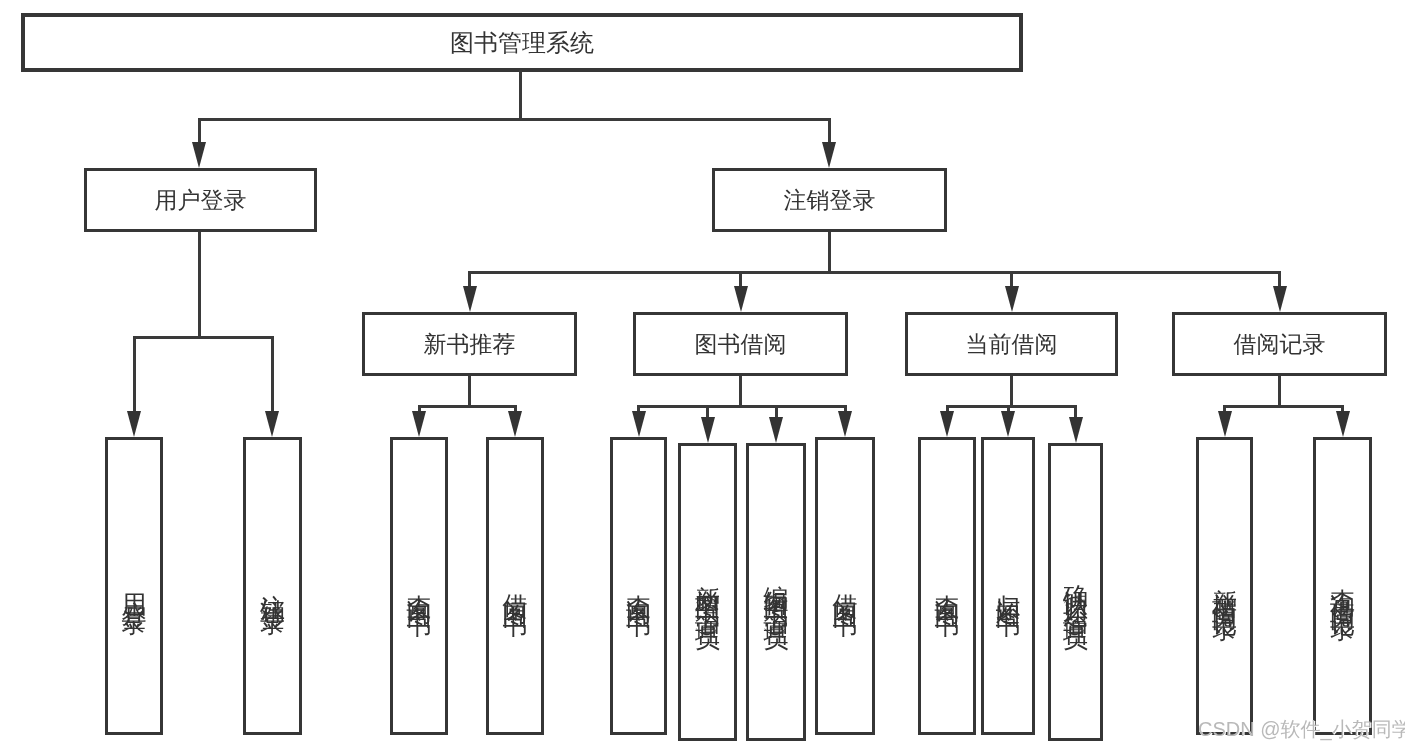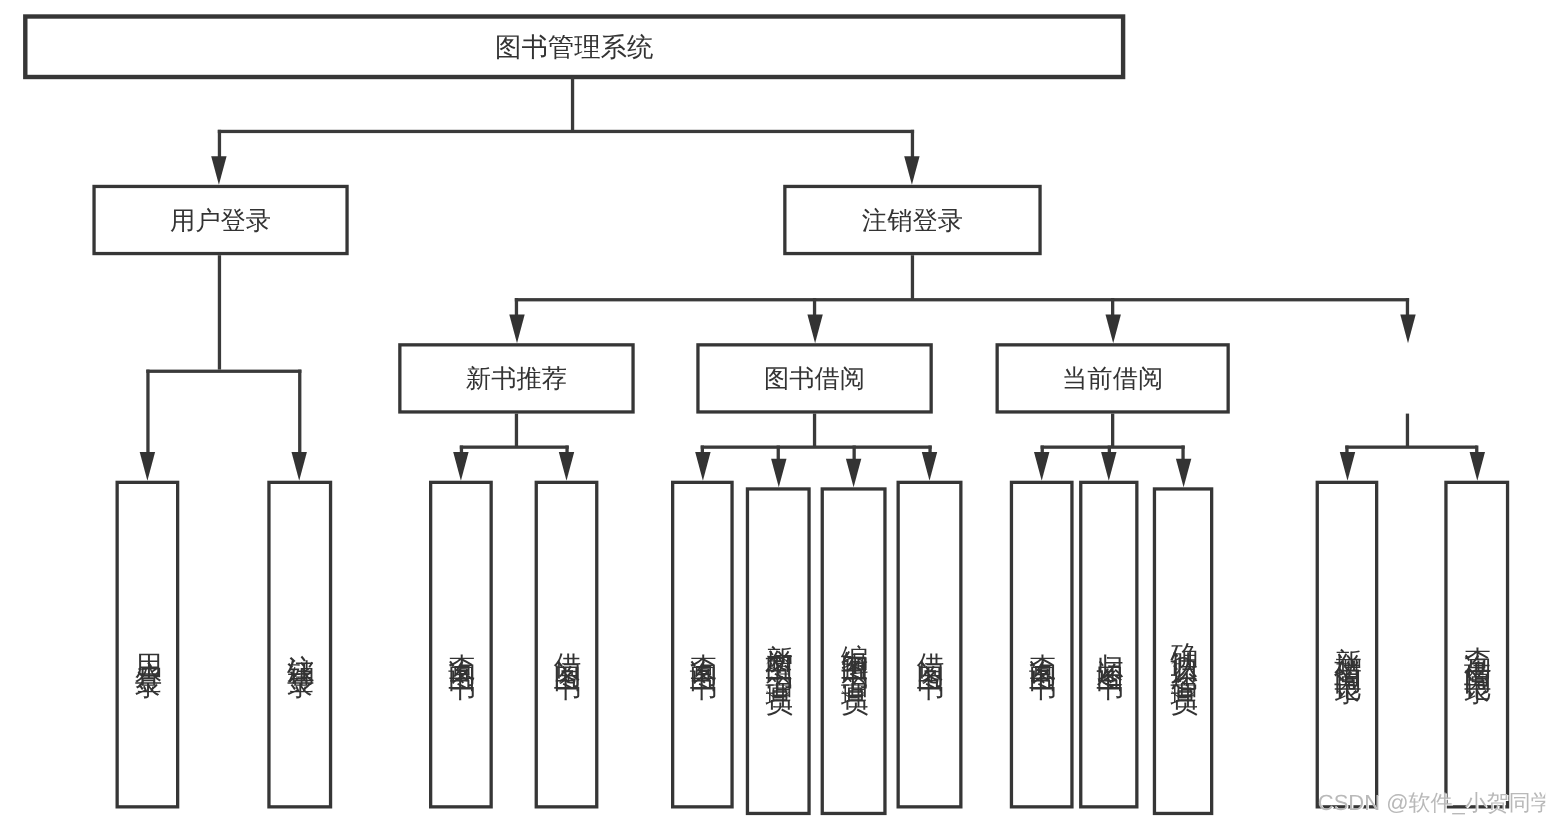--- a/index.html
+++ b/index.html
@@ -83,20 +83,21 @@
   <div class="ln v" style="left:1010px; top:271px; height:20px;"></div>
   <div class="ln v" style="left:1278px; top:271px; height:20px;"></div>
   <div class="arr" style="left:463px;  top:286px;"></div>
   <div class="arr" style="left:734px;  top:286px;"></div>
   <div class="arr" style="left:1005px; top:286px;"></div>
   <div class="arr" style="left:1273px; top:286px;"></div>
 
   <div class="box hbox" style="left:362px;  top:312px; width:215px; height:64px;">新书推荐</div>
   <div class="box hbox" style="left:633px;  top:312px; width:215px; height:64px;">图书借阅</div>
   <div class="box hbox" style="left:905px;  top:312px; width:213px; height:64px;text-align:center;">当前借阅</div>
+  <div class="box hbox" style="left:1172px; top:312px; width:215px; height:64px;">借阅记录</div>
 
   <div class="ln v" style="left:468px; top:376px; height:30px;"></div>
   <div class="ln h" style="left:418px; top:405px; width:99px;"></div>
   <div class="ln v" style="left:418px; top:405px; height:12px;"></div>
   <div class="ln v" style="left:514px; top:405px; height:12px;"></div>
   <div class="arr" style="left:412px; top:411px;"></div>
   <div class="arr" style="left:508px; top:411px;"></div>
 
   <div class="ln v" style="left:739px; top:376px; height:30px;"></div>
   <div class="ln h" style="left:637px; top:405px; width:210px;"></div>

